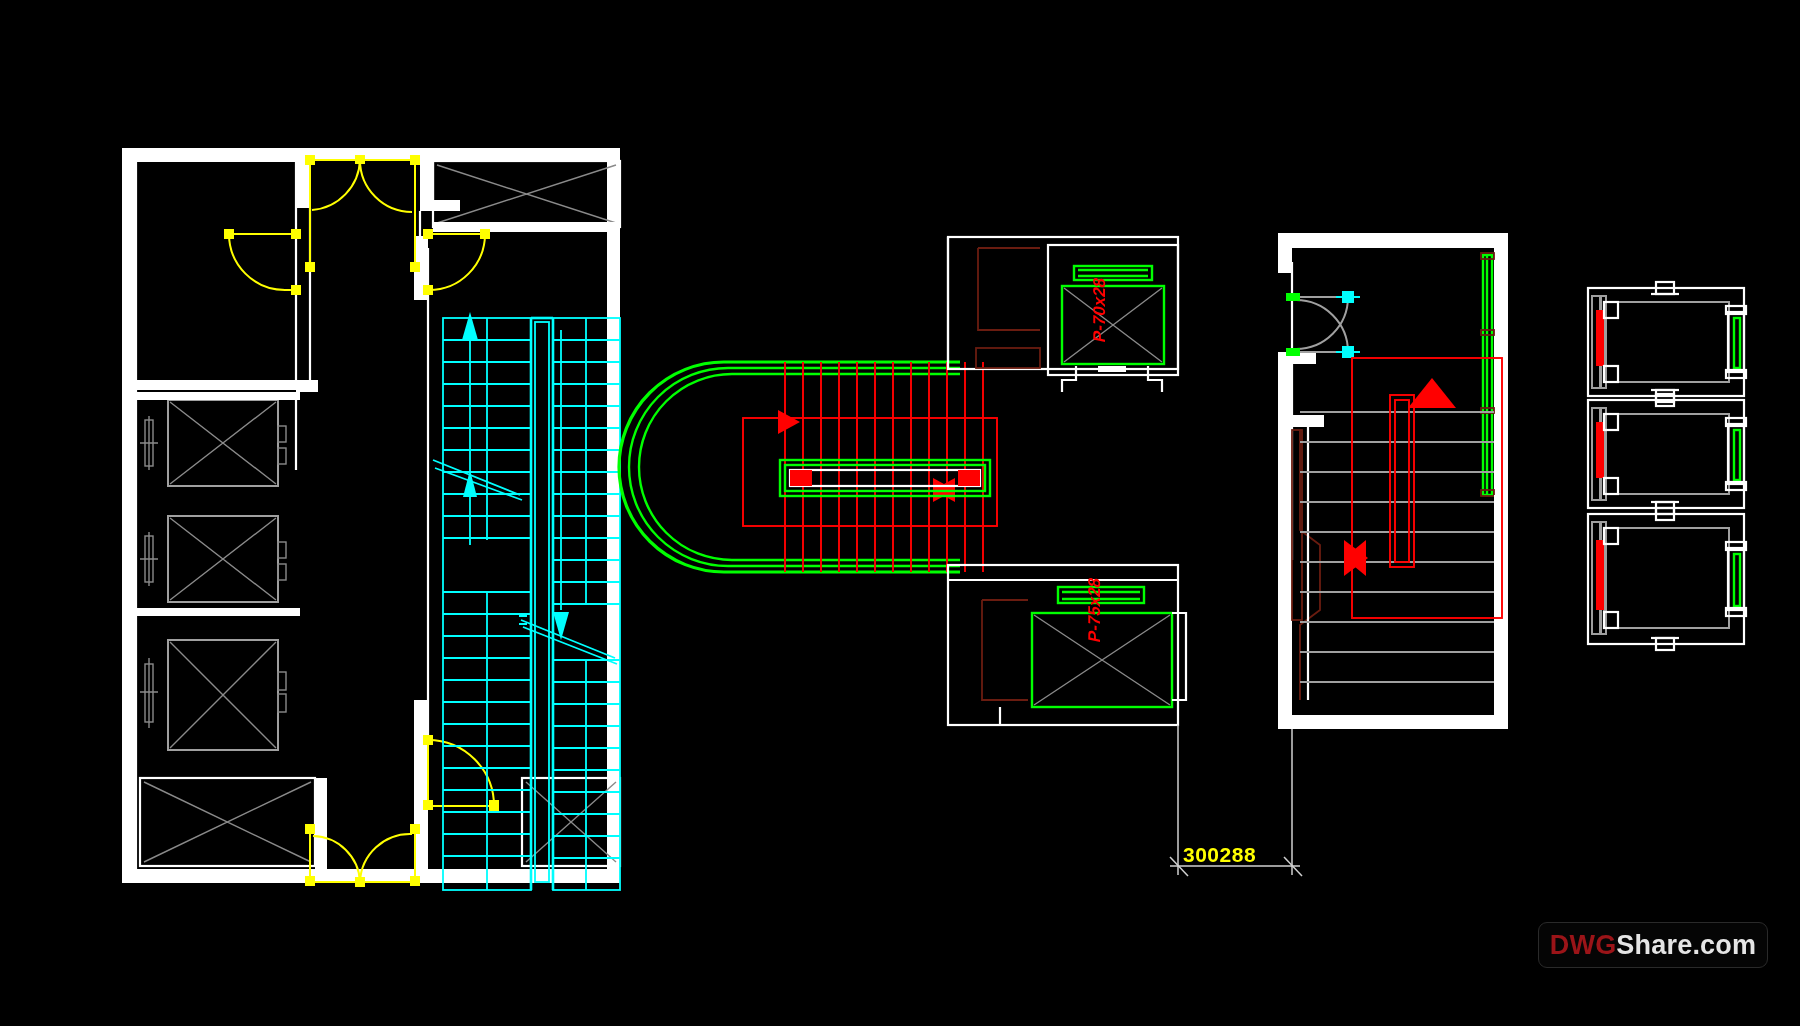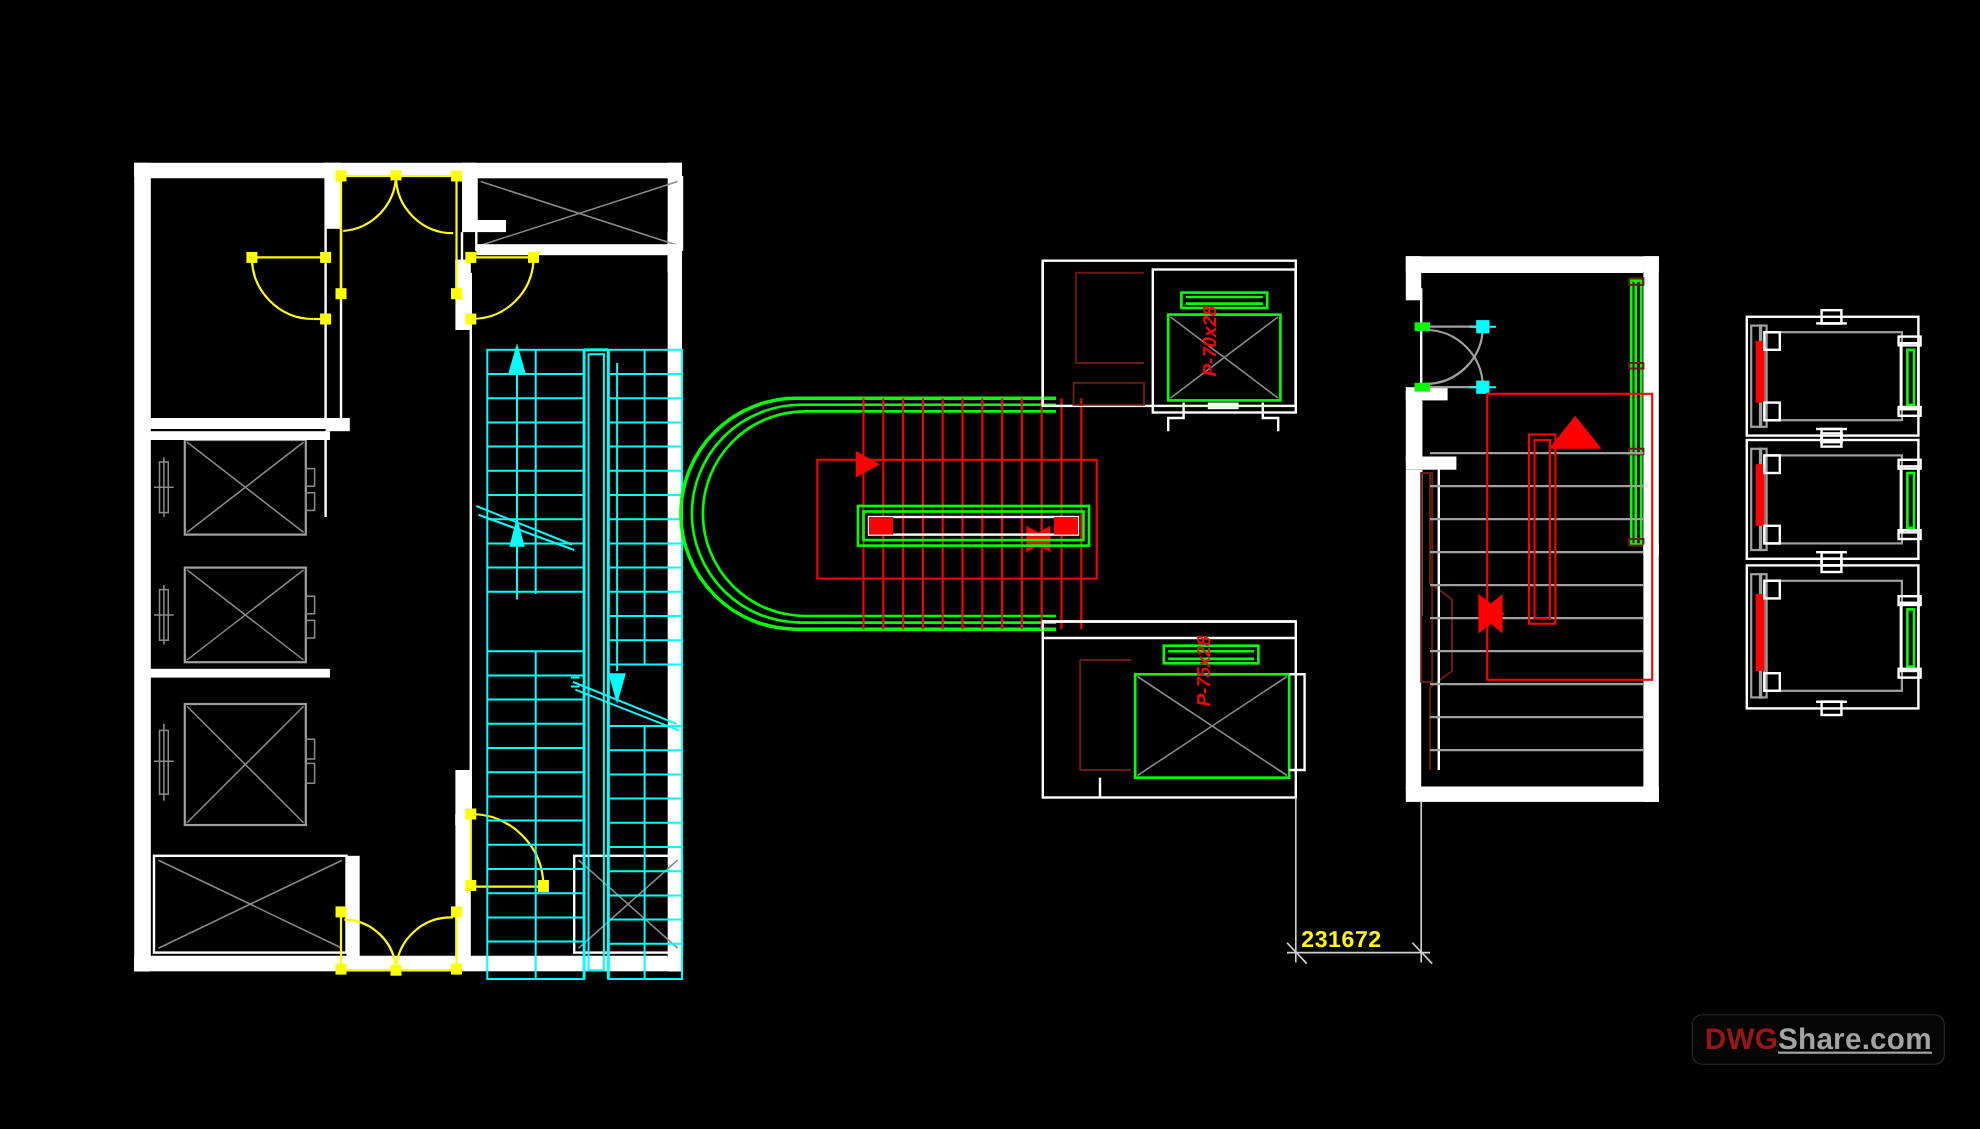--- a/index.html
+++ b/index.html
@@ -12,21 +12,21 @@
   #watermark{
     position:absolute; left:1538px; top:922px;
     width:228px; height:44px;
     border:1px solid #2a2a2a; border-radius:9px;
     background:#050505;
     display:flex; align-items:center; justify-content:center;
     letter-spacing:.2px;
   }
   #watermark .wm-txt{font-size:27px;font-weight:bold;line-height:1;white-space:nowrap;}
   #watermark .wm-dwg{color:#9b1418;margin-top:27px;}
-  #watermark .wm-share{color:#a3a3a3;text-decoration:underline;}
+  #watermark .wm-share{color:#e5e5e5;}
   
   #dim-text{
     position:absolute; left:1183px; top:843px;
     color:#ffff00; font-size:21px; font-weight:bold;
     font-family:"Liberation Sans", sans-serif;
     letter-spacing:.5px; white-space:nowrap;
   }
   
   .tag-red{
     position:absolute; color:#ff0000; font-size:17px; font-weight:bold;
@@ -416,21 +416,21 @@
     <g>
       <path class="dimln" d="M1178 725 L1178 875"></path>
       <path class="dimln" d="M1292 729 L1292 875"></path>
       <path class="dimln" d="M1170 866 L1300 866"></path>
       <path class="dimln" d="M1170 857 L1188 876"></path>
       <path class="dimln" d="M1284 857 L1302 876"></path>
     </g>
 
   </svg>
 
-  <div id="dim-text">231672</div>
+  <div id="dim-text">300288</div>
 
   <div id="tag-upper" class="tag-red">P-70x28</div>
 
   <div id="tag-lower" class="tag-red">P-75x28</div>
 
   <div id="watermark">
     <span class="wm-txt">
       <span class="wm-dwg">DWG</span><span class="wm-share">Share.com</span>
     </span>
   </div>

